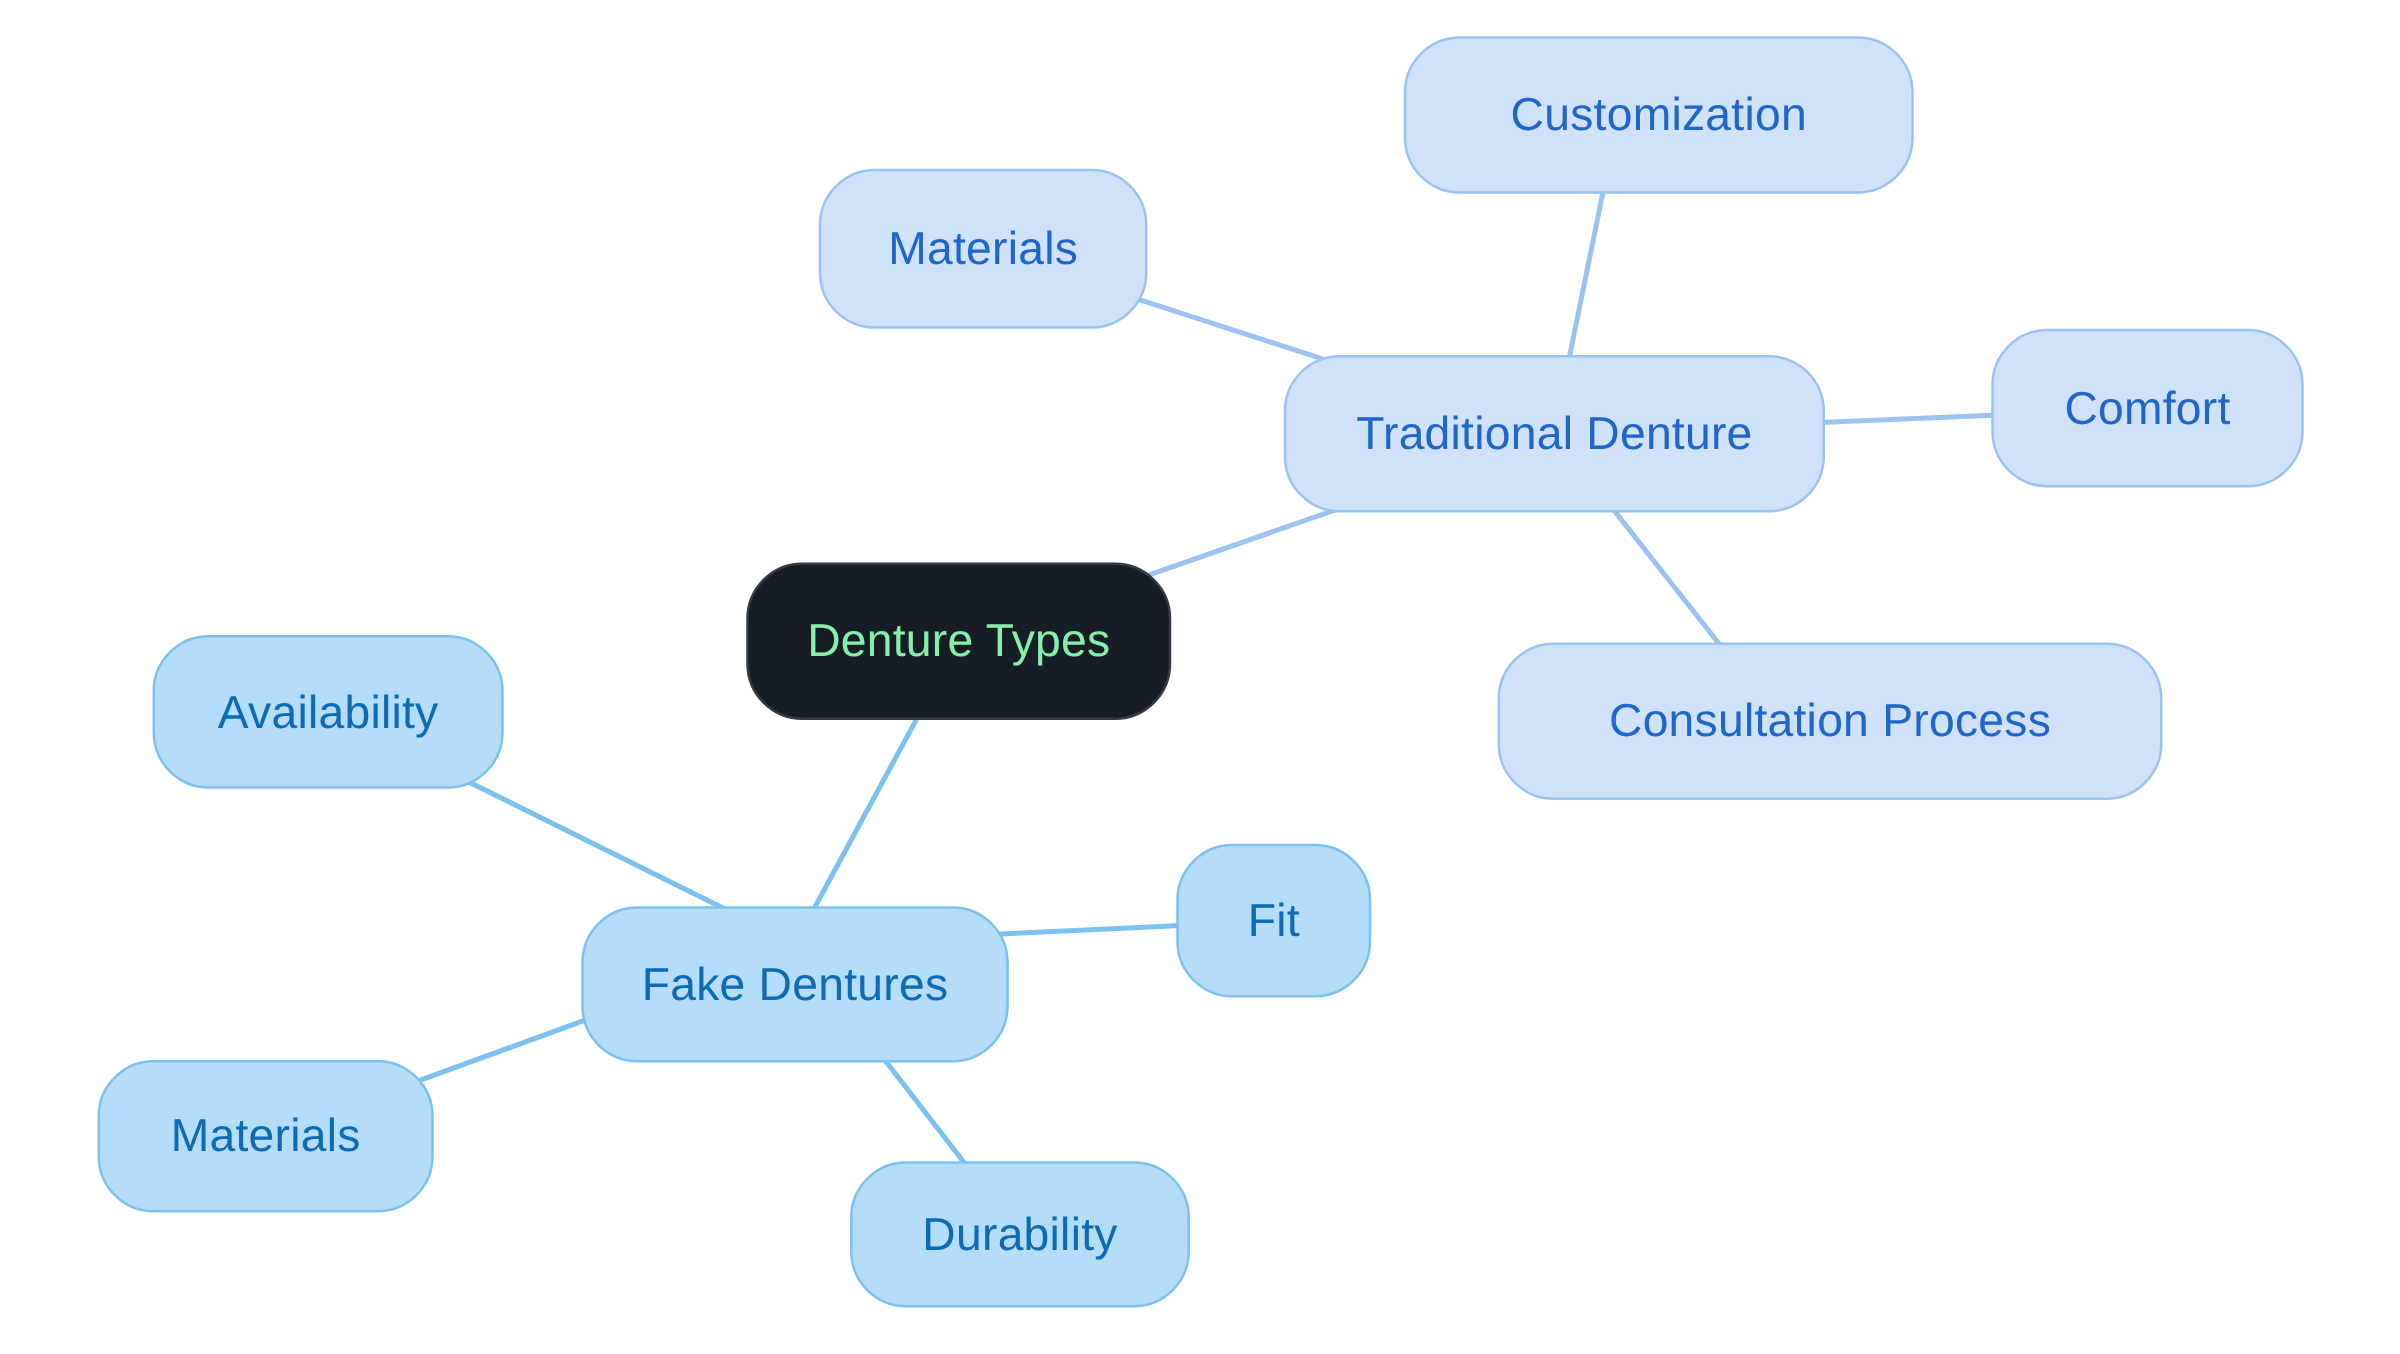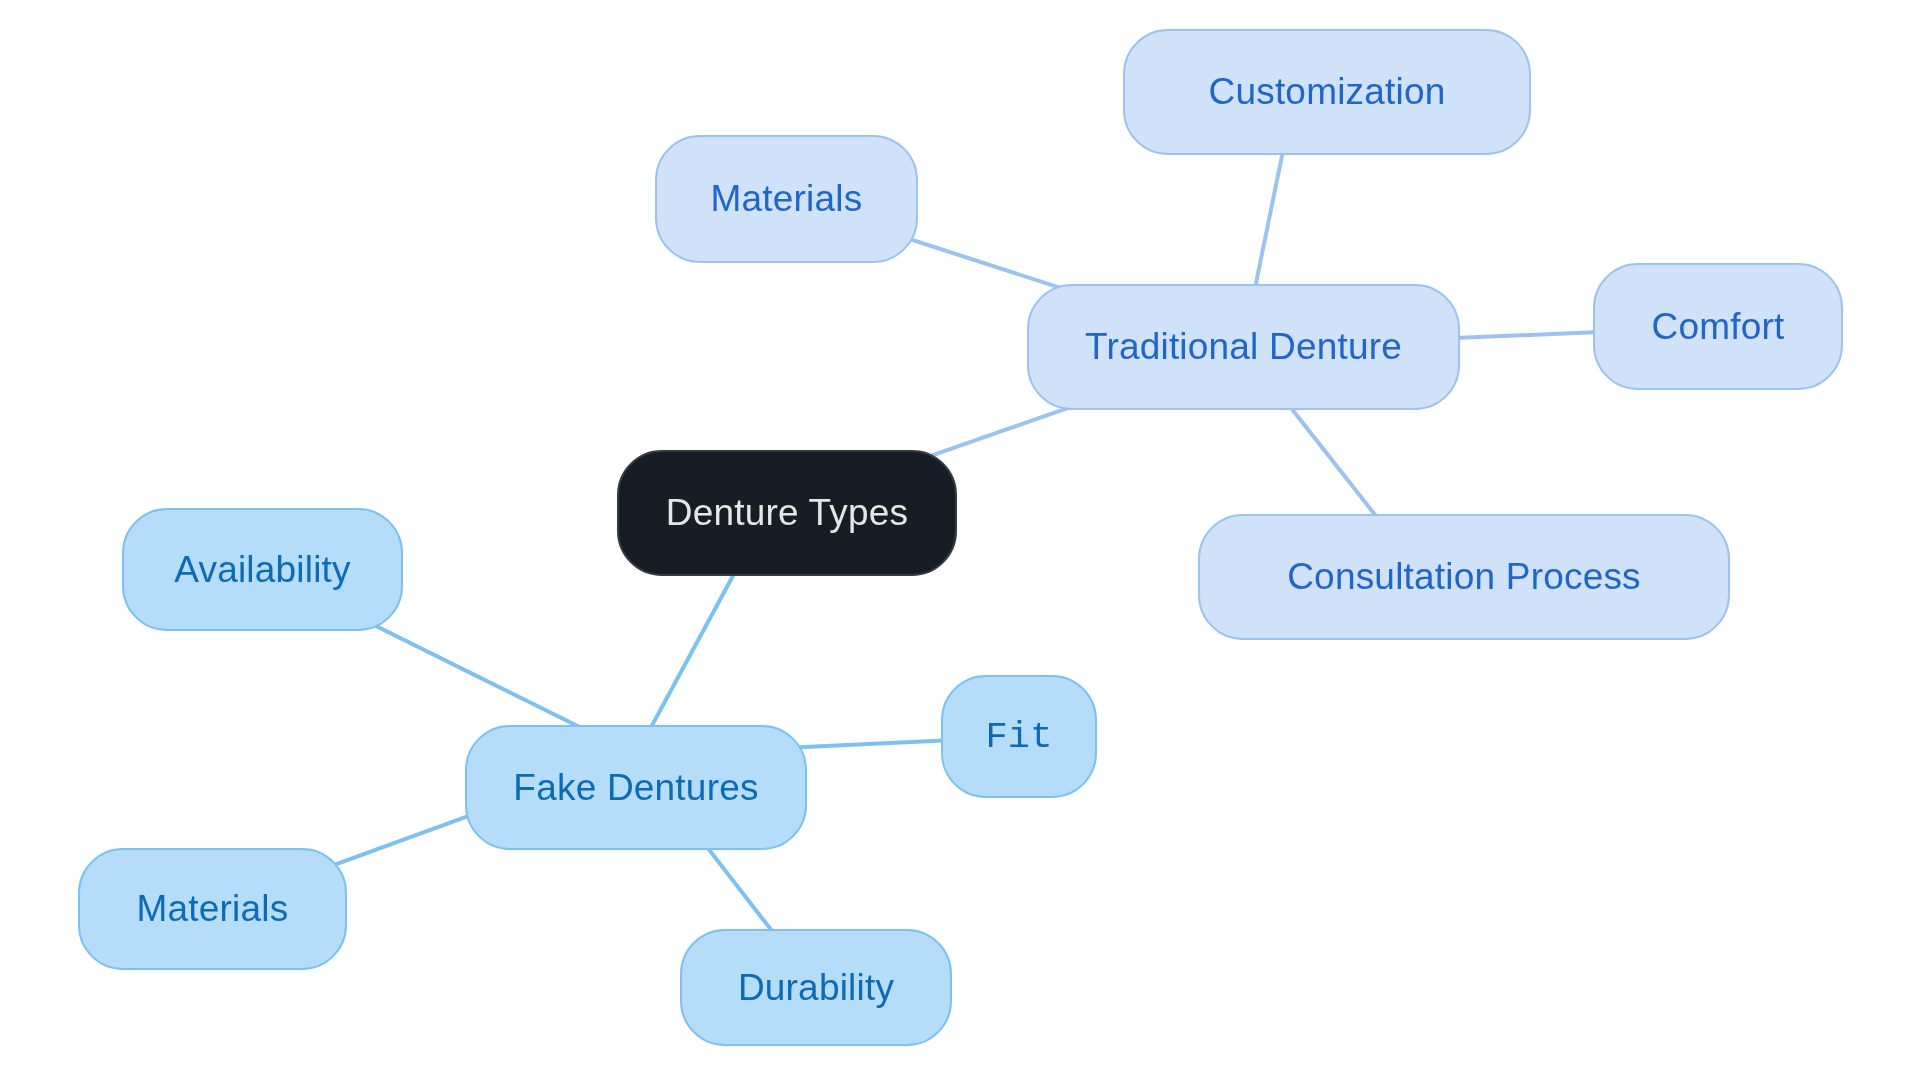--- a/index.html
+++ b/index.html
@@ -31,22 +31,21 @@
     box-sizing: border-box;
     font-size: 37px;
     letter-spacing: 0.2px;
     white-space: nowrap;
     cursor: pointer;
     user-select: none;
   }
   .node-root {
     background: #171d25;
     border: 2px solid #343a43;
-    color: #e5e5e5;
-    margin-left: 20px;
+    color: #86efac;
   }
   .node-traditional {
     background: #cfe2f9;
     border: 2px solid #9cc2f0;
     color: #2065c8;
   }
   .node-fake {
     background: #b5ddfa;
     border: 2px solid #7cc1f0;
     color: #0d6ab5;
@@ -81,19 +80,19 @@
   <div class="node node-traditional" style="left:655px; top:135px; width:263px; height:128px;">Materials</div>
 
   <div class="node node-traditional" style="left:1593px; top:263px; width:250px; height:127px;">Comfort</div>
 
   <div class="node node-traditional" style="left:1198px; top:514px; width:532px; height:126px;">Consultation Process</div>
 
   <div class="node node-fake" style="left:465px; top:693px; width:342px; height:125px;margin-top:32px;">Fake Dentures</div>
 
   <div class="node node-fake" style="left:122px; top:508px; width:281px; height:123px;text-align:right;">Availability</div>
 
-  <div class="node node-fake" style="left:941px; top:675px; width:156px; height:123px;font-family:Liberation Mono, monospace;">Fit</div>
+  <div class="node node-fake" style="left:941px; top:675px; width:156px; height:123px;">Fit</div>
 
   <div class="node node-fake" style="left:78px; top:848px; width:269px; height:122px;">Materials</div>
 
   <div class="node node-fake" style="left:680px; top:929px; width:272px; height:117px;">Durability</div>
 
 </div>
 
 </body></html>

